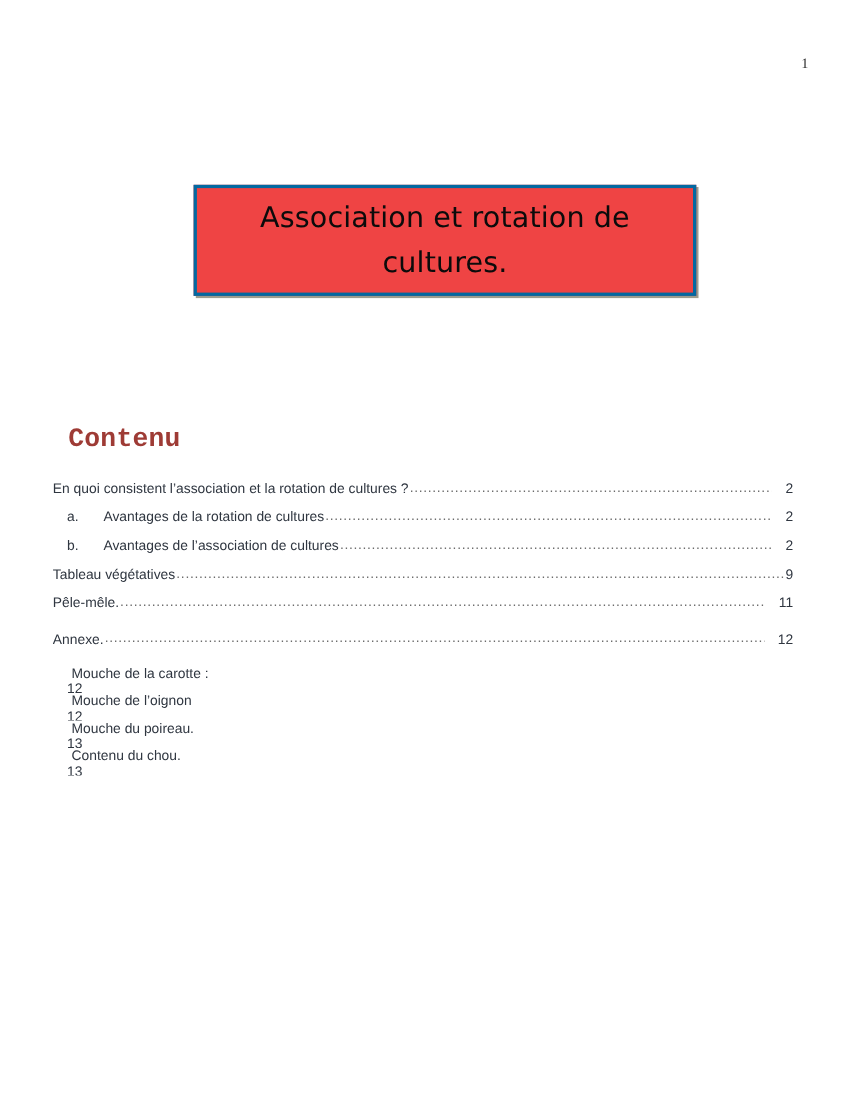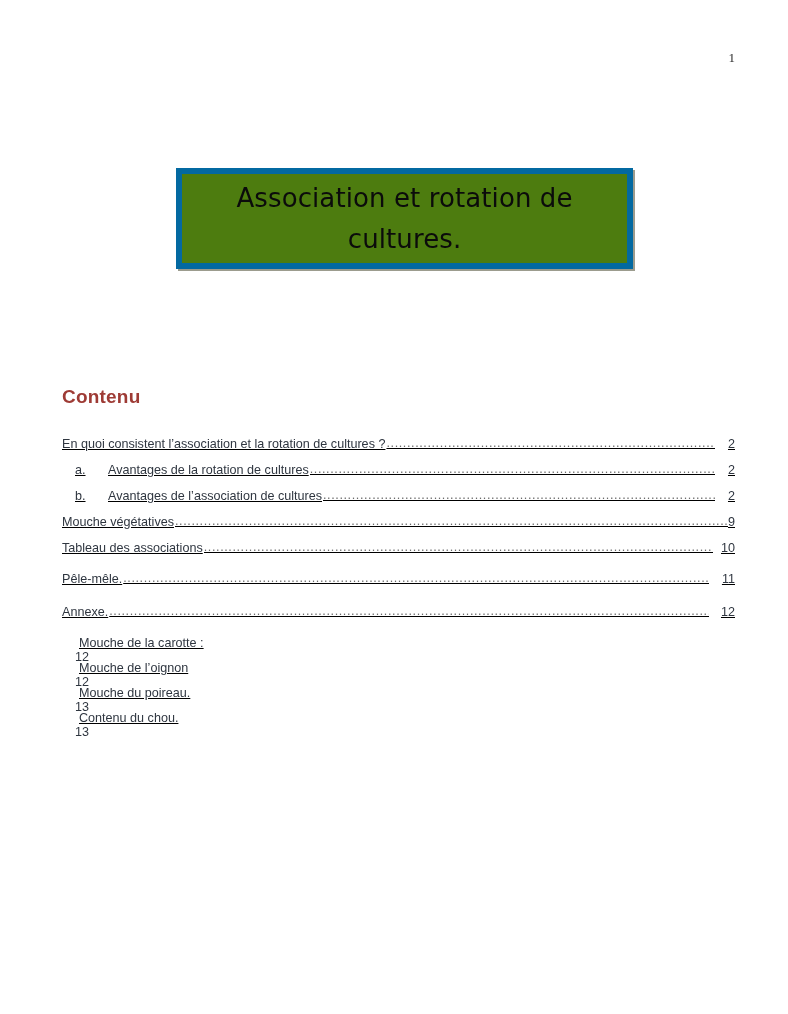--- a/index.html
+++ b/index.html
@@ -34,22 +34,22 @@
     letter-spacing: 0;
   }
 
   
   .title-box {
     position: absolute;
     left: 176px;
     top: 168px;
     width: 457px;
     height: 101px;
-    background: #4d7c0f;
-    border: 6px solid #0369a1;
+    background: #ef4444;
+    border: 3px solid #0369a1;
     box-sizing: border-box;
     box-shadow: 2px 2px 0 0 #9c9c8e;
     display: flex;
     align-items: center;
     justify-content: center;
   }
   .title-text {
     font-family: "DejaVu Sans", sans-serif;
     font-size: 26px;
     font-weight: 400;
@@ -59,34 +59,33 @@
     letter-spacing: 0.1px;
     padding: 0 18px;
     white-space: pre-line;
   }
 
   
   .contenu-heading {
     position: absolute;
     left: 62px;
     top: 386px;
-    font-family: Liberation Sans, sans-serif;
+    font-family: Liberation Mono, monospace;
     font-weight: bold;
-    font-size: 19px;
+    font-size: 24px;
     color: #9e3b35;
     letter-spacing: 0.2px;
   }
 
   
   .toc {
     position: absolute;
-    left: 62px;
+    left: 48px;
     top: 437px;
     width: 673px;
-    text-decoration: underline;
   }
 
   .toc-entry {
     display: flex;
     align-items: baseline;
     font-family: "Liberation Sans", sans-serif;
     font-size: 12.6px;
     color: #2f3640;
     white-space: nowrap;
     overflow: hidden;
@@ -185,32 +184,25 @@
       <div class="toc-entry lvl2">
         <span class="toc-label-wrap">
           <span class="toc-marker">b.</span>
           <span class="toc-label">Avantages de l’association de cultures</span>
         </span>
         <span class="toc-leader"></span>
         <span class="toc-page">2</span>
       </div>
       <div class="toc-entry lvl1 flush">
         <span class="toc-label-wrap">
-          <span class="toc-label">Mouche végétatives </span>
+          <span class="toc-label">Tableau végétatives </span>
         </span>
         <span class="toc-leader"></span>
         <span class="toc-page">9</span>
       </div>
-      <div class="toc-entry lvl1 gap-lg flush wide">
-        <span class="toc-label-wrap">
-          <span class="toc-label">Tableau des associations</span>
-        </span>
-        <span class="toc-leader"></span>
-        <span class="toc-page">10</span>
-      </div>
       <div class="toc-entry lvl1 gap-xl wide">
         <span class="toc-label-wrap">
           <span class="toc-label">Pêle-mêle.</span>
         </span>
         <span class="toc-leader"></span>
         <span class="toc-page">11</span>
       </div>
       <div class="toc-entry lvl1 gap-lg wide">
         <span class="toc-label-wrap">
           <span class="toc-label">Annexe.</span>

